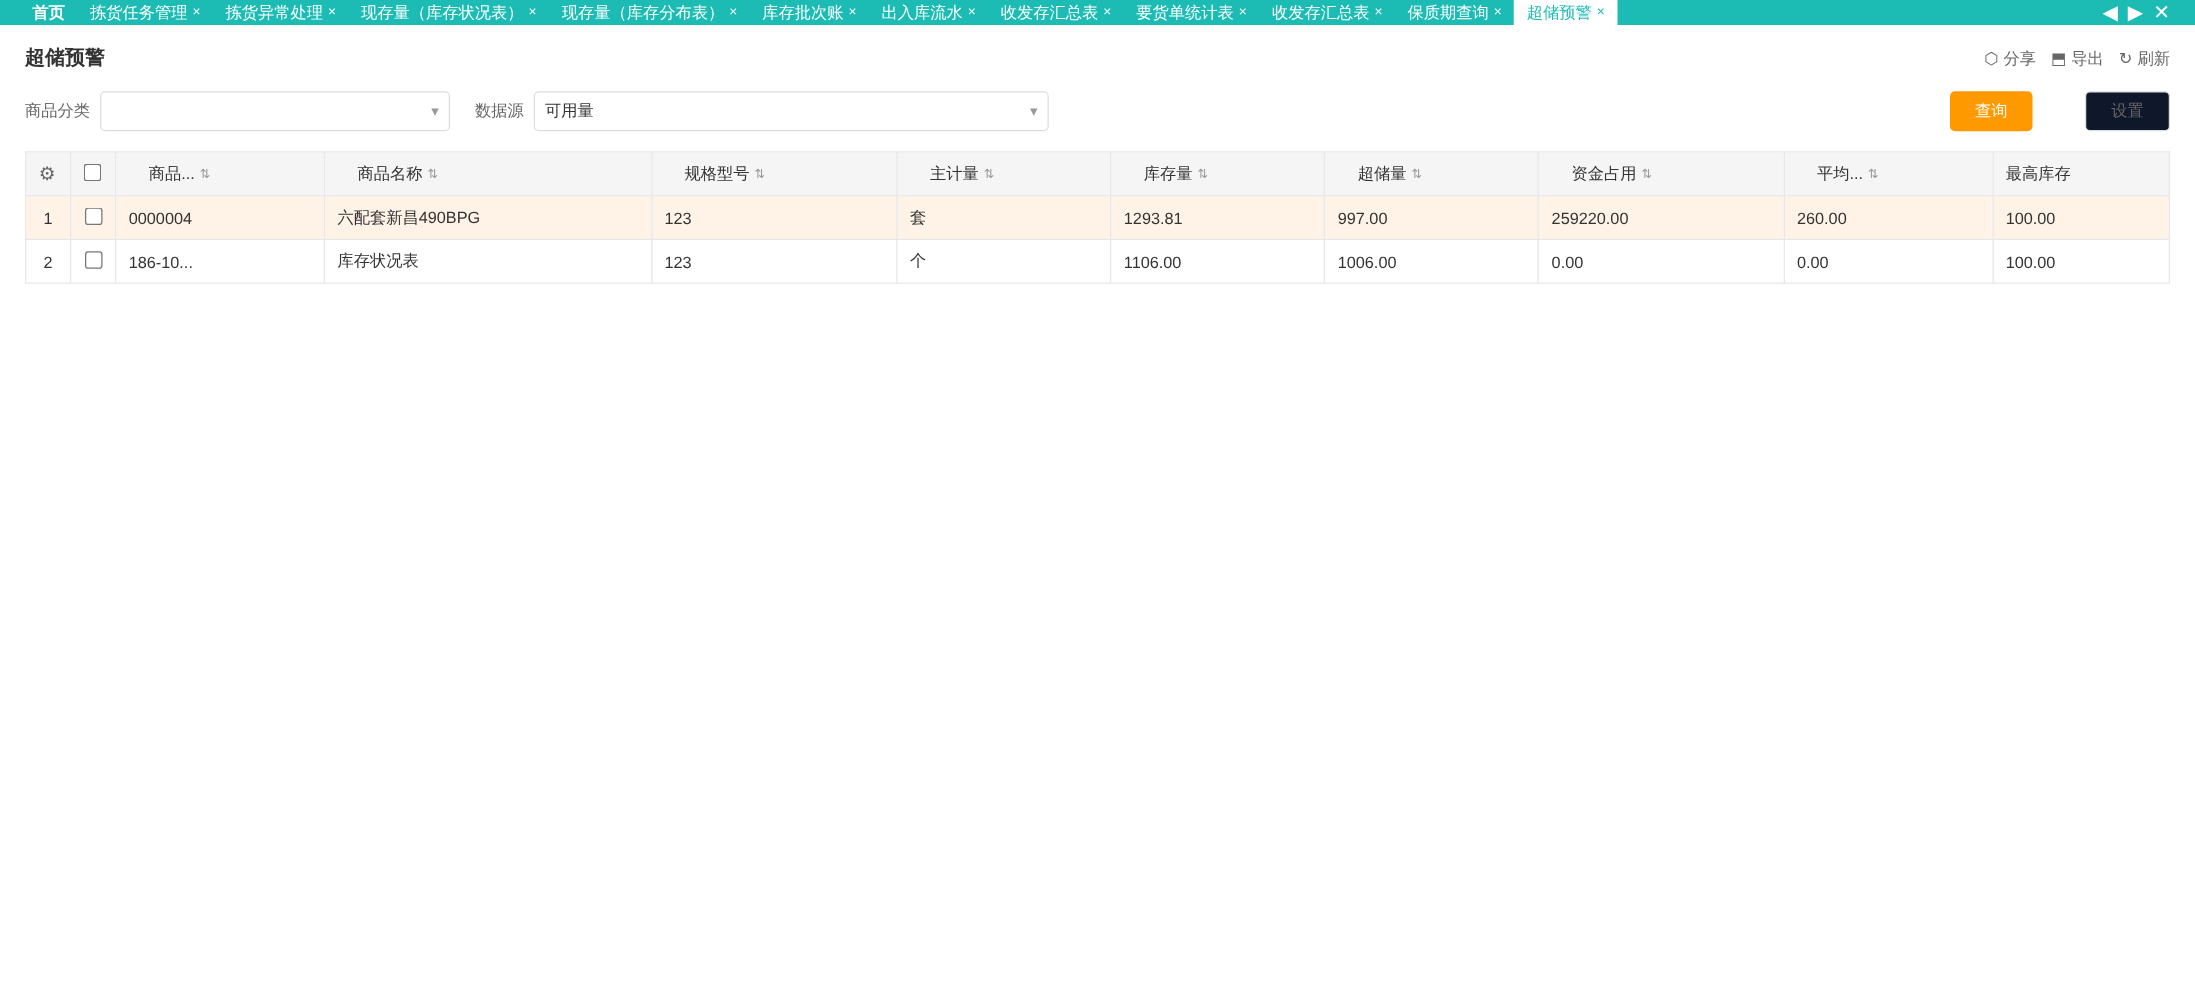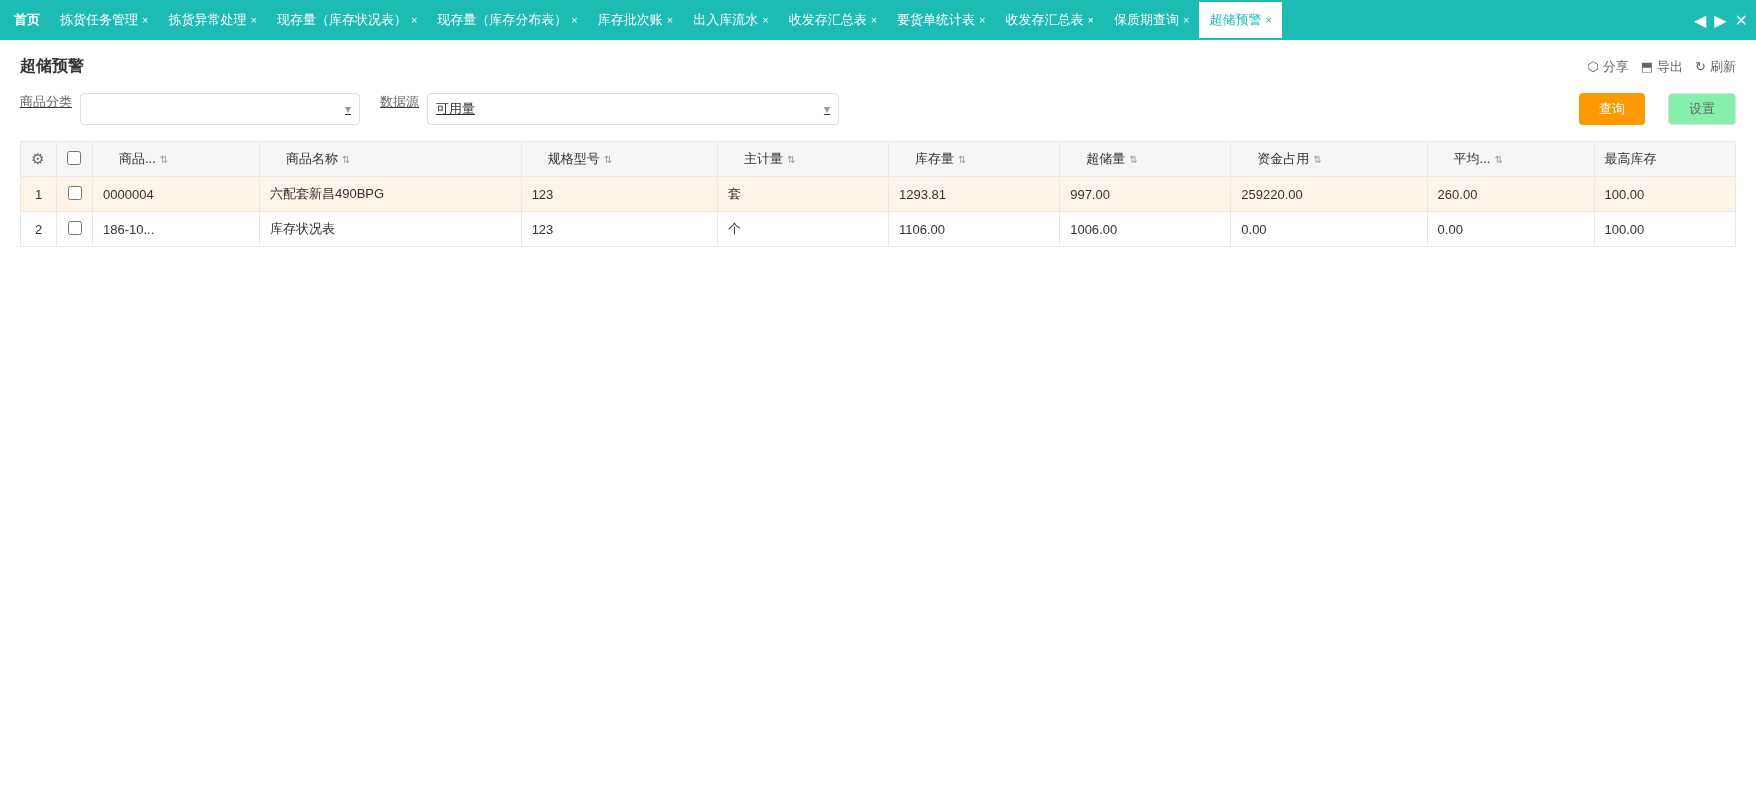--- a/index.html
+++ b/index.html
@@ -3,22 +3,22 @@
   <meta charset="utf-8">
   <style>
     * { box-sizing: border-box; margin: 0; padding: 0; }
     body { font-family: 'Microsoft YaHei', Arial, sans-serif; font-size: 13px; background: #fff; color: #333; }
 
     
     .top-nav {
       display: flex;
       align-items: center;
       background: #1cbbb4;
-      height: 40px;
-      padding: 0 4px;
+      height: 20px;
+      padding: 0 16px;
       overflow: hidden;
     }
     .top-nav .nav-item {
       display: flex;
       align-items: center;
       padding: 0 10px;
       height: 36px;
       color: #fff;
       font-size: 13px;
       cursor: pointer;
@@ -87,22 +87,22 @@
     
     .filter-row {
       display: flex;
       align-items: center;
       gap: 20px;
       margin-bottom: 16px;
       flex-wrap: wrap;
     }
     .filter-item {
       display: flex;
+      align-items: center;
       gap: 8px;
-      text-decoration: underline;
     }
     .filter-label {
       color: #666;
       font-size: 13px;
       white-space: nowrap;
     }
     .filter-select {
       width: 280px;
       height: 32px;
       border: 1px solid #ddd;
@@ -133,27 +133,28 @@
     .btn-query {
       background: #f90;
       color: #fff;
       border: none;
       border-radius: 4px;
       padding: 6px 20px;
       font-size: 13px;
       cursor: pointer;
     }
     .btn-settings {
-      background: #86efac;
+      background: #0f172a;
       color: #666;
       border: 1px solid #ddd;
       border-radius: 4px;
       padding: 6px 20px;
       font-size: 13px;
       cursor: pointer;
+      margin-left: 19px;
     }
 
     
     .data-table {
       width: 100%;
       border-collapse: collapse;
       font-size: 13px;
     }
     .data-table th {
       background: #f5f5f5;

